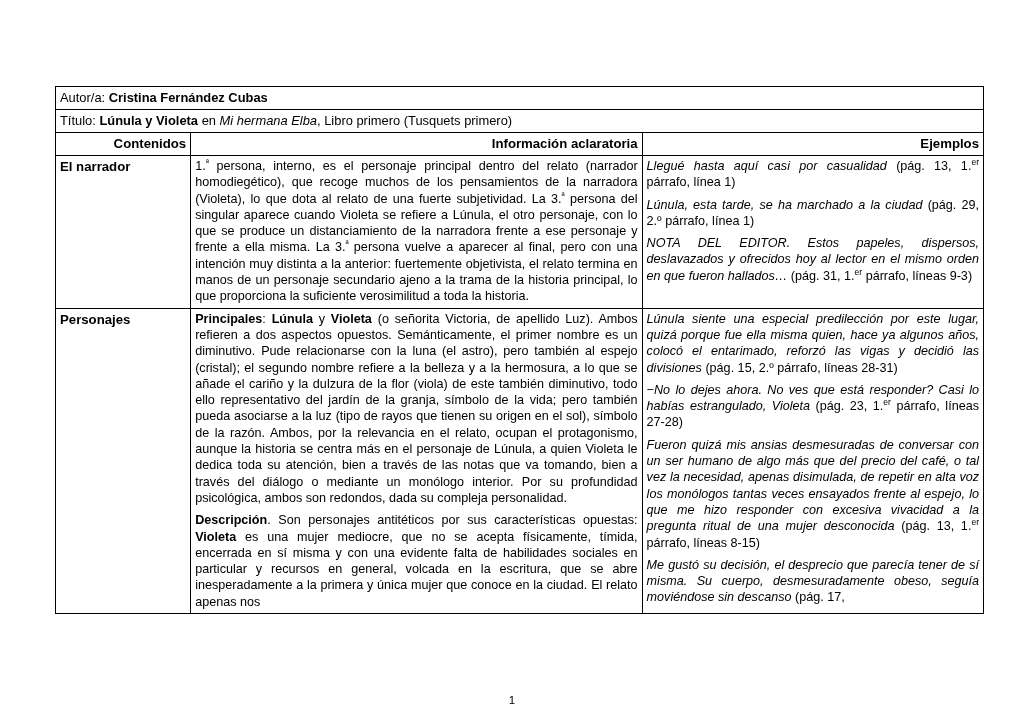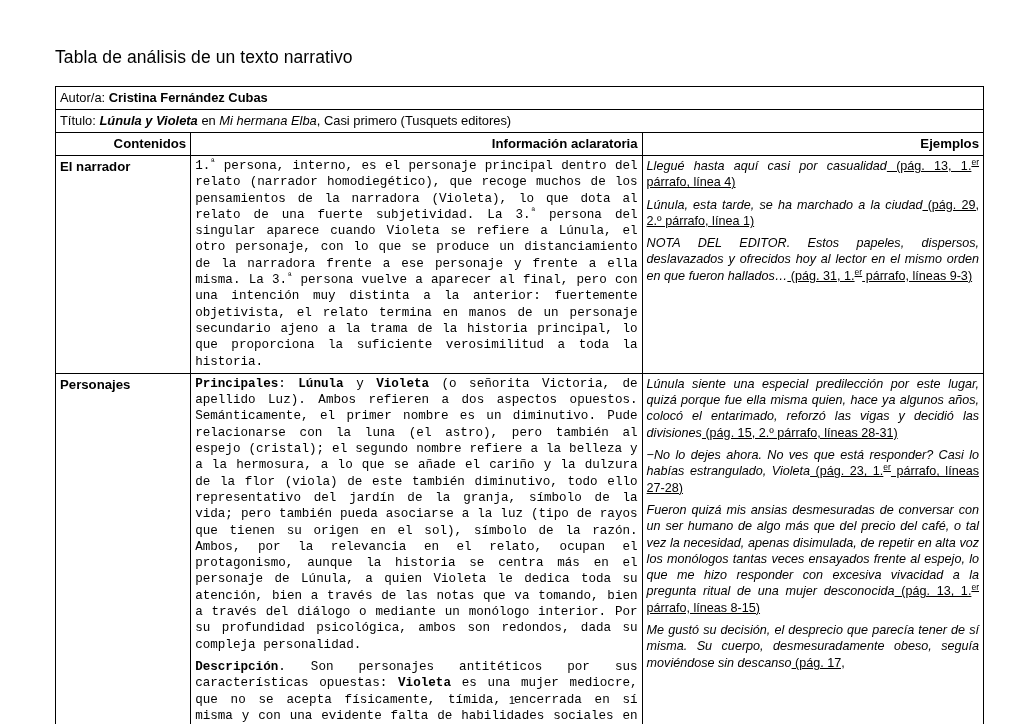--- a/index.html
+++ b/index.html
@@ -76,21 +76,20 @@
     font-size: 13.2px;
     vertical-align: middle;
     line-height: 17px;
   }
   .info-cell {
     text-align: justify;
     text-justify: inter-word;
     font-size: 12.6px;
     line-height: 16.3px;
     padding: 3px 5px 4px 5px;
-    font-family: Liberation Mono, monospace;
   }
   .ej-cell {
     text-align: justify;
     text-justify: inter-word;
     font-size: 12.6px;
     line-height: 16.3px;
     padding: 3px 5px 4px 5px;
   }
   .info-cell p,
   .ej-cell p {
@@ -98,25 +97,24 @@
   }
   .info-cell p:last-child,
   .ej-cell p:last-child {
     margin-bottom: 0;
   }
   .ej-cell p {
     font-style: italic;
   }
   .ej-cell .ref {
     font-style: normal;
-    text-decoration: underline;
   }
   b, .bold { font-weight: bold; }
   i, .ital { }
-  .bi { font-weight: bold; font-style: italic; }
+  .bi { font-weight: bold; }
   sup {
     font-size: 0.68em;
     vertical-align: super;
     line-height: 0;
   }
   .page-number {
     position: absolute;
     left: 0;
     top: 694px;
     width: 1024px;
@@ -126,21 +124,20 @@
   .clip-row .info-cell,
   .clip-row .ej-cell {
     overflow: hidden;
   }
 </style>
 </head>
 <body>
 
 <div class="page">
 
-  <div class="doc-title">Tabla de análisis de un texto narrativo</div>
 
   <table class="analysis-table">
     <colgroup>
       <col class="col-contenidos">
       <col class="col-info">
       <col class="col-ejemplos">
     </colgroup>
     <tbody>
 
       <tr>
@@ -148,37 +145,37 @@
           <span>Autor/a:</span>
           <b>Cristina Fernández Cubas</b>
         </td>
       </tr>
 
       <tr>
         <td class="meta-cell" colspan="3">
           <span>Título:</span>
           <span class="bi">Lúnula y Violeta</span>
           <span>en</span>
-          <i>Mi hermana Elba</i><span>, Casi primero (Tusquets editores)</span>
+          <i>Mi hermana Elba</i><span>, Libro primero (Tusquets primero)</span>
         </td>
       </tr>
 
       <tr>
         <th class="col-head">Contenidos</th>
         <th class="col-head">Información aclaratoria</th>
         <th class="col-head">Ejemplos</th>
       </tr>
 
       <tr>
         <td class="label-cell">El narrador</td>
         <td class="info-cell">
           <p><span>1.</span><sup>ª</sup><span> persona, interno, es el personaje principal dentro del relato (narrador homodiegético), que recoge muchos de los pensamientos de la narradora (Violeta), lo que dota al relato de una fuerte subjetividad. La 3.</span><sup>ª</sup><span> persona del singular aparece cuando Violeta se refiere a Lúnula, el otro personaje, con lo que se produce un distanciamiento de la narradora frente a ese personaje y frente a ella misma. La 3.</span><sup>ª</sup><span> persona vuelve a aparecer al final, pero con una intención muy distinta a la anterior: fuertemente objetivista, el relato termina en manos de un personaje secundario ajeno a la trama de la historia principal, lo que proporciona la suficiente verosimilitud a toda la historia.</span></p>
         </td>
         <td class="ej-cell">
-          <p><span>Llegué hasta aquí casi por casualidad</span><span class="ref"> (pág. 13, 1.</span><sup class="ref">er</sup><span class="ref"> párrafo, línea 4)</span></p>
+          <p><span>Llegué hasta aquí casi por casualidad</span><span class="ref"> (pág. 13, 1.</span><sup class="ref">er</sup><span class="ref"> párrafo, línea 1)</span></p>
           <p><span>Lúnula, esta tarde, se ha marchado a la ciudad</span><span class="ref"> (pág. 29, 2.º párrafo, línea 1)</span><sup class="ref"></sup><span class="ref"></span></p>
           <p><span>NOTA DEL EDITOR. Estos papeles, dispersos, deslavazados y ofrecidos hoy al lector en el mismo orden en que fueron hallados…</span><span class="ref"> (pág. 31, 1.</span><sup class="ref">er</sup><span class="ref"> párrafo, líneas 9-3)</span></p>
         </td>
       </tr>
 
       <tr class="clip-row">
         <td class="label-cell">Personajes</td>
         <td class="info-cell">
           <p><b>Principales</b><span>: </span><b>Lúnula</b><span> y </span><b>Violeta</b><span> (o señorita Victoria, de apellido Luz). Ambos refieren a dos aspectos opuestos. Semánticamente, el primer nombre es un diminutivo. Pude relacionarse con la luna (el astro), pero también al espejo (cristal); el segundo nombre refiere a la belleza y a la hermosura, a lo que se añade el cariño y la dulzura de la flor (viola) de este también diminutivo, todo ello representativo del jardín de la granja, símbolo de la vida; pero también pueda asociarse a la luz (tipo de rayos que tienen su origen en el sol), símbolo de la razón. Ambos, por la relevancia en el relato, ocupan el protagonismo, aunque la historia se centra más en el personaje de Lúnula, a quien Violeta le dedica toda su atención, bien a través de las notas que va tomando, bien a través del diálogo o mediante un monólogo interior. Por su profundidad psicológica, ambos son redondos, dada su compleja personalidad.</span></p>
           <p><b>Descripción</b><span>. Son personajes antitéticos por sus características opuestas: </span><b>Violeta</b><span> es una mujer mediocre, que no se acepta físicamente, tímida, encerrada en sí misma y con una evidente falta de habilidades sociales en particular y recursos en general, volcada en la escritura, que se abre inesperadamente a la primera y única mujer que conoce en la ciudad. El relato apenas nos</span></p>

